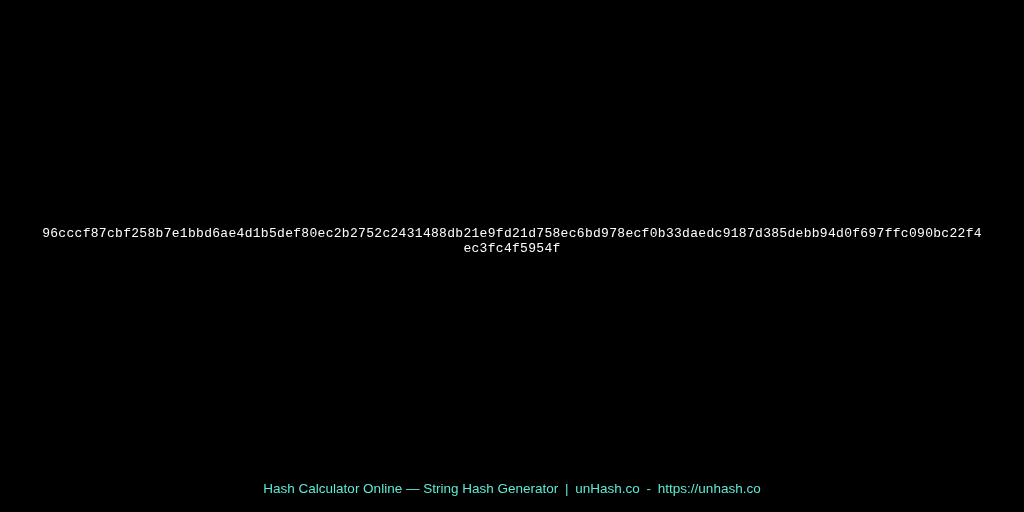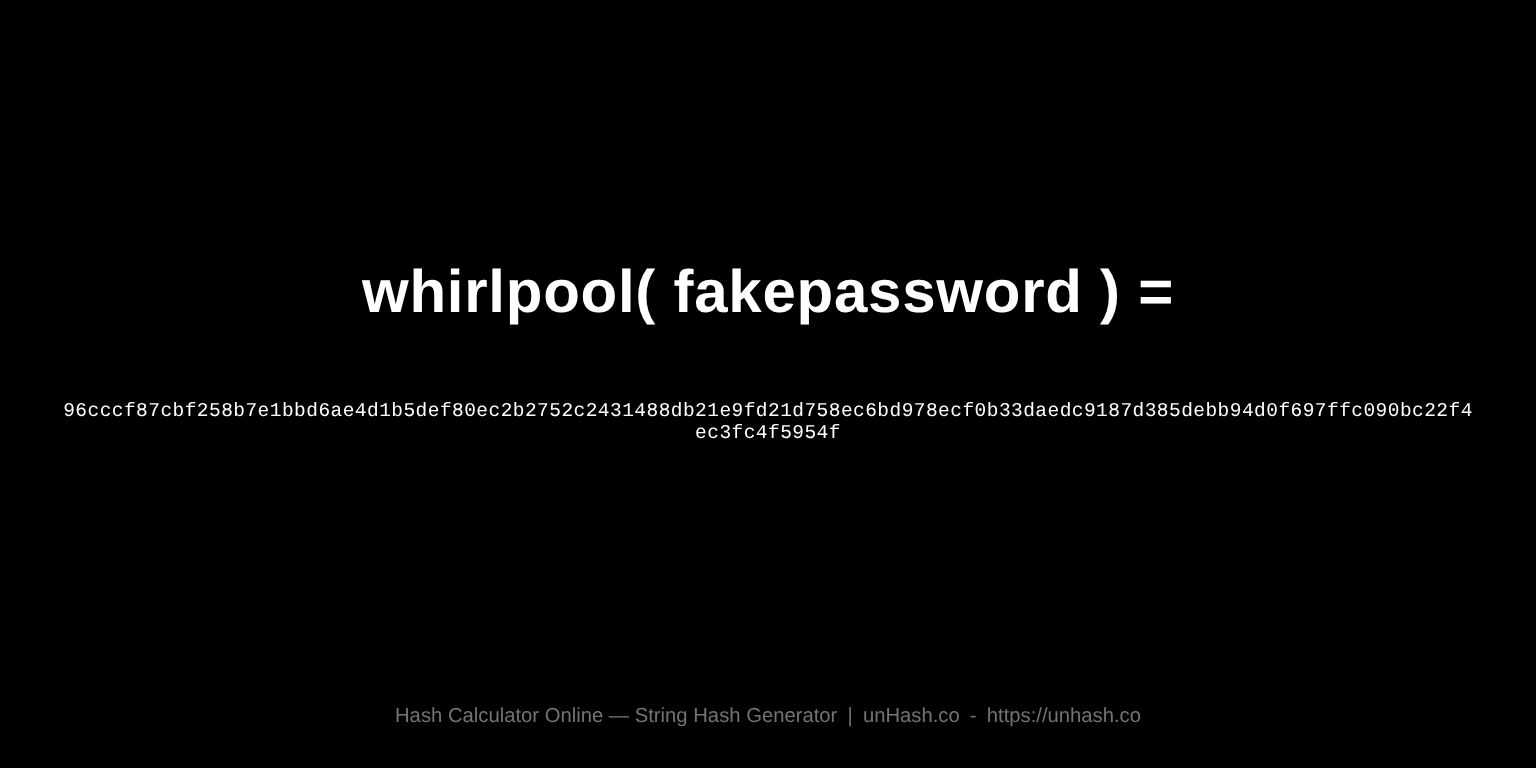--- a/index.html
+++ b/index.html
@@ -36,32 +36,31 @@
     .hash-output {
       font-size: 13px;
       font-family: Liberation Mono, monospace;
       text-align: center;
       letter-spacing: 0.3px;
       word-break: break-all;
     }
     .footer {
       text-align: center;
       font-size: 13.5px;
-      padding-bottom: 28px;
-      color: #737373;
+      padding-bottom: 16px;
+      color: #5eead4;
     }
     .footer-sep {
       margin: 0 3px;
     }
   </style>
 </head>
 <body>
 
 <div class="main-content">
-  <div class="heading">whirlpool( fakepassword ) =</div>
   <div class="hash-output">96cccf87cbf258b7e1bbd6ae4d1b5def80ec2b2752c2431488db21e9fd21d758ec6bd978ecf0b33daedc9187d385debb94d0f697ffc090bc22f4ec3fc4f5954f</div>
 </div>
 
 <div class="footer">
   <span>Hash Calculator Online — String Hash Generator</span>
   <span class="footer-sep">|</span>
   <span>unHash.co</span>
   <span class="footer-sep">-</span>
   <span>https://unhash.co</span>
 </div>

